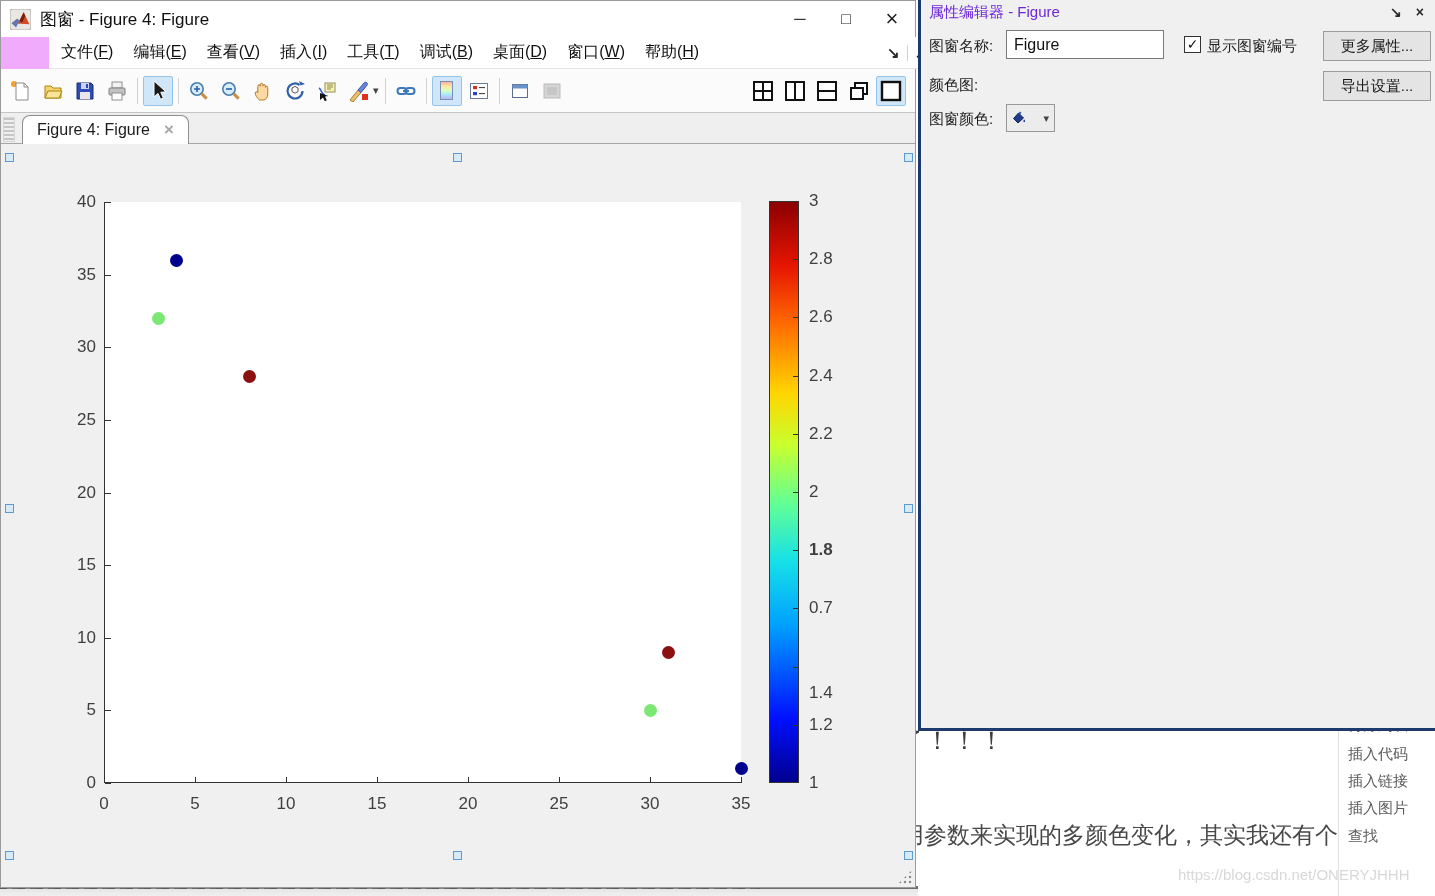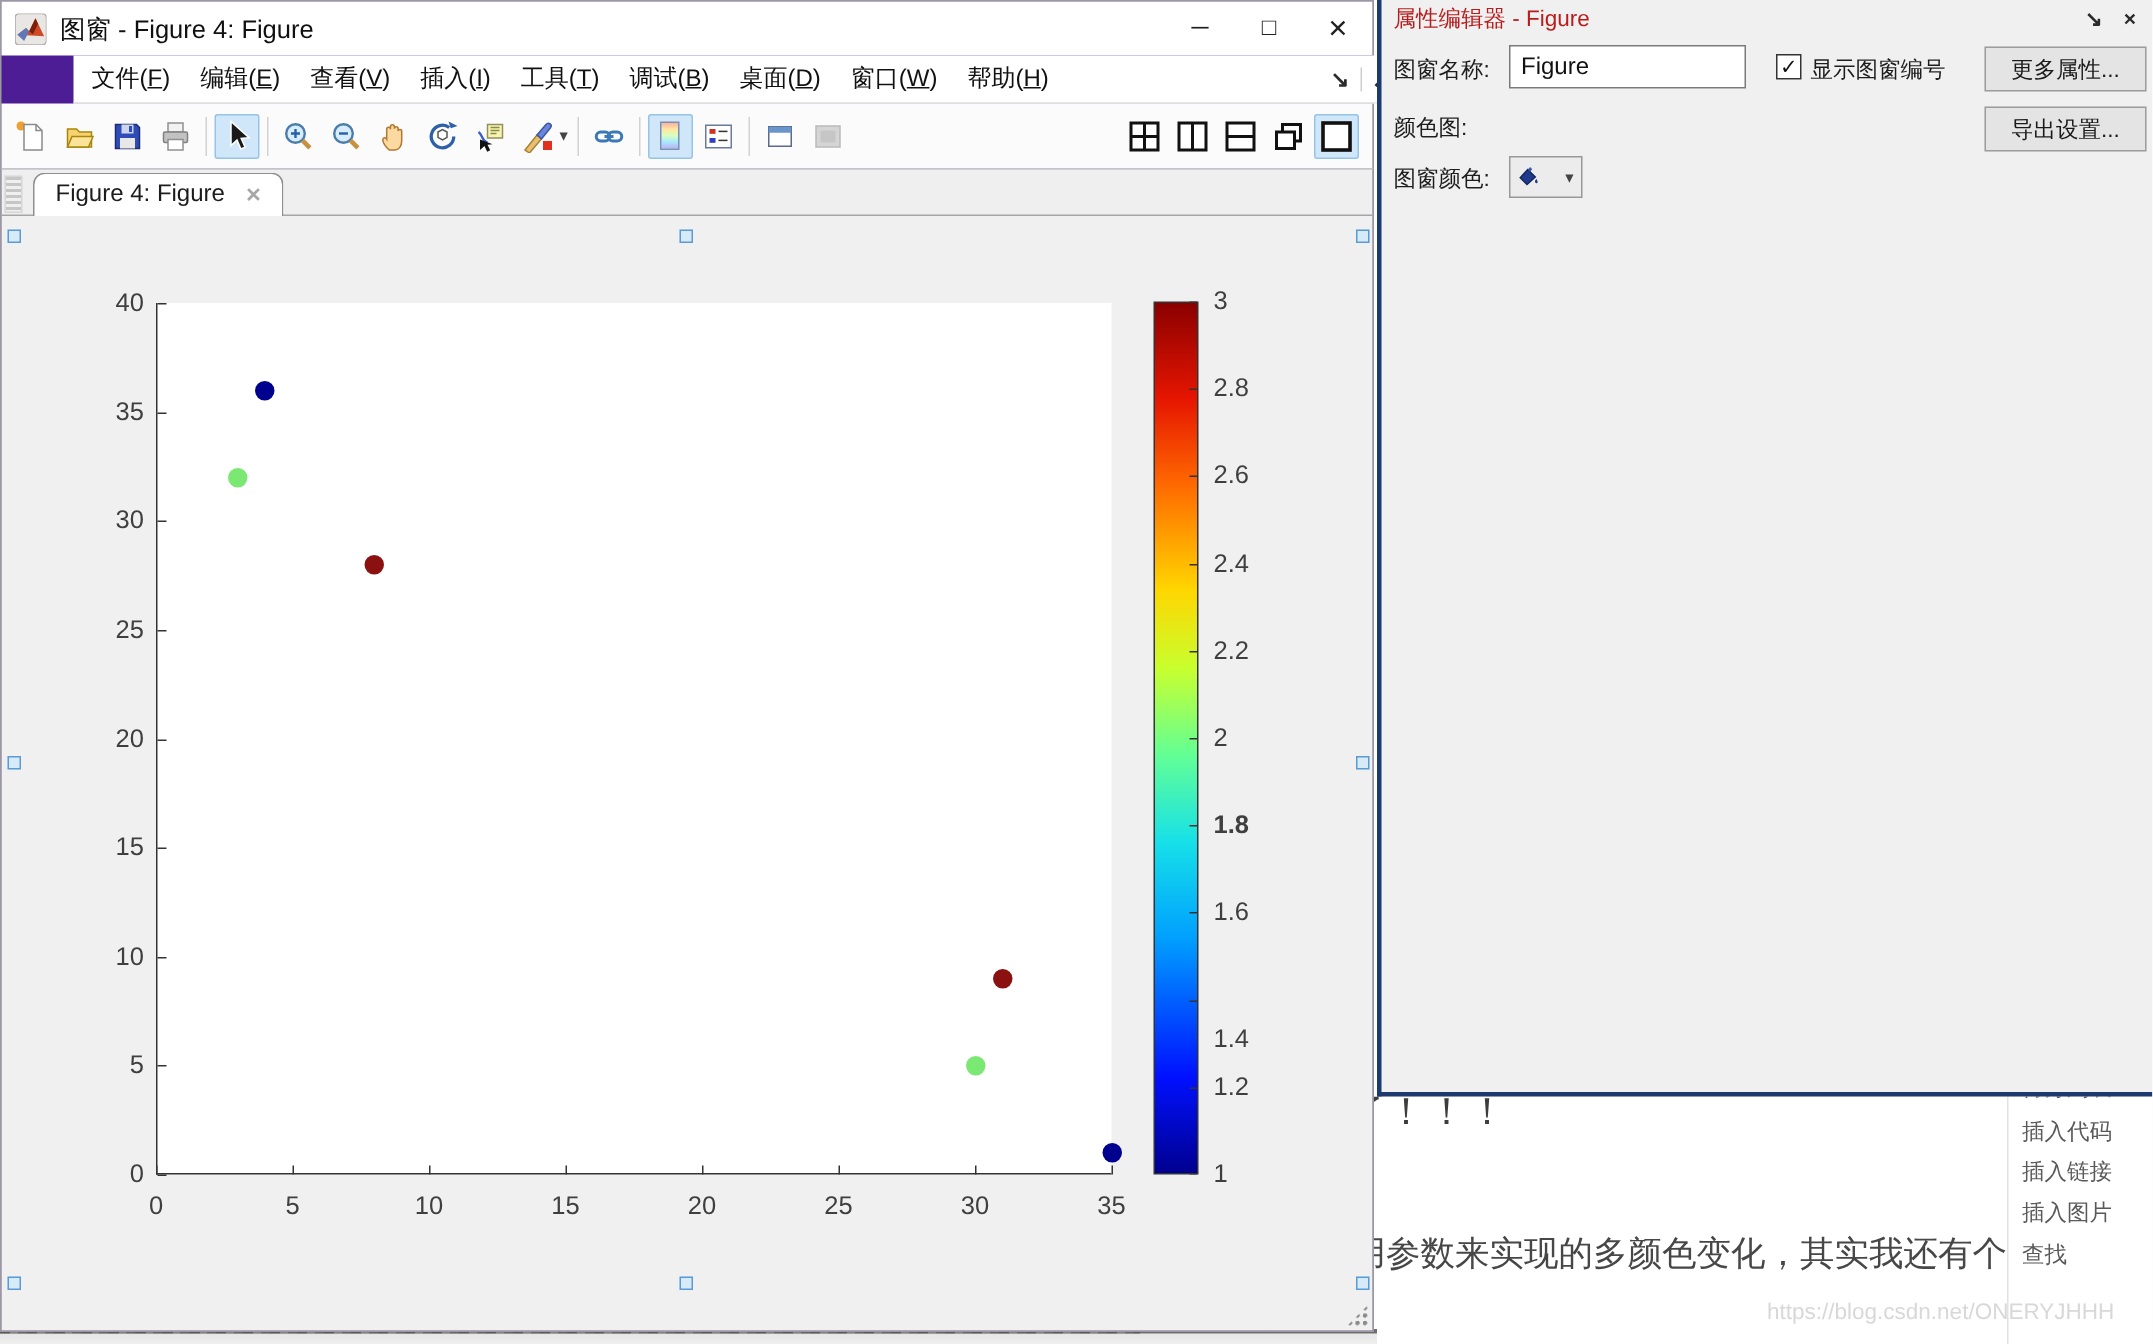--- a/index.html
+++ b/index.html
@@ -13,21 +13,21 @@
   .bg-divider { position:absolute; left:1338px; top:700px; width:1px; height:196px; background:#e2e2e2; }
   .bg-links { position:absolute; left:1348px; top:0; }
   .bg-link { position:absolute; left:0; font-size:15px; color:#5a5a5a; white-space:nowrap; cursor:pointer; }
   .bg-watermark { position:absolute; left:1178px; top:866px; font-size:15px; color:#d8d8d8; }
   .bottom-strip { position:absolute; left:0; top:886px; width:918px; height:10px;
      background:linear-gradient(#e6e6e6,#efefef); border-top:3px solid #6d6d6d; }
   .bottom-strip .smudge { position:absolute; left:0; top:-3px; width:760px; height:3px;
      background:repeating-linear-gradient(90deg, #555 0 7px, #8a8a8a 7px 12px, #666 12px 18px); opacity:.8; }
 
   
-  .figure-window { position:absolute; left:0; top:0; width:916px; height:888px; background:#4c1d95;
+  .figure-window { position:absolute; left:0; top:0; width:916px; height:888px; background:#f0abfc;
      border:1px solid #9a9a9a; z-index:10; }
   .titlebar { position:absolute; left:0; top:0; width:100%; height:36px; background:#fff; display:flex; align-items:center; }
   .app-icon { width:21px; height:21px; margin-left:9px; }
   .title-text { margin-left:9px; font-size:17px; color:#101010; }
   .win-controls { margin-left:auto; display:flex; }
   .win-btn { width:46px; height:32px; display:flex; align-items:center; justify-content:center;
      font-size:16px; color:#222; cursor:pointer; }
   .win-btn.close { font-size:22px; }
 
   .menubar { position:absolute; left:0; top:36px; width:100%; height:32px; background:#fff;
@@ -72,21 +72,21 @@
        #c8ff2e 58%, #ffd600 67%, #ff6a00 79%, #e61500 89%, #8b0000 100%); }
   .sel-handle { position:absolute; width:9px; height:9px; background:#d6eaf8; border:1px solid #5b9bd5; }
   .resize-grip { position:absolute; right:3px; bottom:3px; width:14px; height:14px; cursor:nwse-resize;
      background:radial-gradient(circle at 2px 2px, #8a8a8a 1.4px, transparent 1.6px);
      background-size:5px 5px; clip-path:polygon(100% 0, 100% 100%, 0 100%); }
 
   
   .prop-panel { position:absolute; left:918px; top:0; width:517px; height:731px; background:#f0f0f0;
      border-left:3px solid #1d3a6e; border-bottom:3px solid #1d3a6e; z-index:20; }
   .panel-header { position:absolute; left:0; top:0; width:100%; height:24px; display:flex; align-items:center; }
-  .panel-title { font-size:15px; color:#b91c1c; margin-left:8px; }
+  .panel-title { font-size:15px; color:#6d28d9; margin-left:8px; }
   .panel-hicons { margin-left:auto; display:flex; margin-right:4px; }
   .ph-icon { font-size:14px; font-weight:bold; color:#2b2b2b; padding:0 7px; cursor:pointer; }
   .p-label { position:absolute; font-size:15px; color:#1d1d1d; }
   .p-input { position:absolute; left:85px; top:30px; width:158px; height:29px; border:1px solid #7a7a7a;
      background:#fff; font-size:16px; font-family:"Liberation Sans",sans-serif; padding-left:7px; color:#111; }
   .p-check { position:absolute; left:263px; top:36px; width:17px; height:17px; background:#fff;
      border:1px solid #333; font-size:14px; line-height:15px; text-align:center; color:#111; cursor:pointer; }
   .p-btn { position:absolute; right:4px; width:108px; height:30px; background:#e4e4e4; border:1px solid #9c9c9c;
      font-size:15px; color:#1a1a1a; display:flex; align-items:center; justify-content:center; cursor:pointer; }
   .cmap-combo { position:absolute; left:85px; top:69px; width:211px; height:31px; background:#fff;
@@ -359,21 +359,21 @@
         <div class="scatter-pt" title="(31, 9)" style="left: 660.7px; top: 501.775px; background: rgb(139, 17, 17);"></div>
         <div class="scatter-pt" title="(30, 5)" style="left: 642.5px; top: 559.875px; background: rgb(124, 232, 116);"></div>
         <div class="scatter-pt" title="(35, 1)" style="left: 733.5px; top: 617.975px; background: rgb(0, 0, 143);"></div>
         <div class="tick" style="left: 792px; top: 638px; width: 5px; height: 1px;"></div>
         <div class="tick-label cb-label" style="left: 808px; top: 639px;">1</div>
         <div class="tick" style="left: 792px; top: 580.8px; width: 5px; height: 1px;"></div>
         <div class="tick-label cb-label" style="left: 808px; top: 580.8px;">1.2</div>
         <div class="tick" style="left: 792px; top: 522.6px; width: 5px; height: 1px;"></div>
         <div class="tick-label cb-label" style="left: 808px; top: 549px;">1.4</div>
         <div class="tick" style="left: 792px; top: 464.4px; width: 5px; height: 1px;"></div>
-        <div class="tick-label cb-label" style="left: 808px; top: 464.4px;">1.6</div>
+        <div class="tick-label cb-label" style="left: 808px; top: 464.4px;">0.7</div>
         <div class="tick" style="left: 792px; top: 406.2px; width: 5px; height: 1px;"></div>
         <div class="tick-label cb-label" style="left: 808px; top: 406.2px; font-weight: bold;">1.8</div>
         <div class="tick" style="left: 792px; top: 348px; width: 5px; height: 1px;"></div>
         <div class="tick-label cb-label" style="left: 808px; top: 348px;">2</div>
         <div class="tick" style="left: 792px; top: 289.8px; width: 5px; height: 1px;"></div>
         <div class="tick-label cb-label" style="left: 808px; top: 289.8px;">2.2</div>
         <div class="tick" style="left: 792px; top: 231.6px; width: 5px; height: 1px;"></div>
         <div class="tick-label cb-label" style="left: 808px; top: 231.6px;">2.4</div>
         <div class="tick" style="left: 792px; top: 173.4px; width: 5px; height: 1px;"></div>
         <div class="tick-label cb-label" style="left: 808px; top: 173.4px;">2.6</div>

